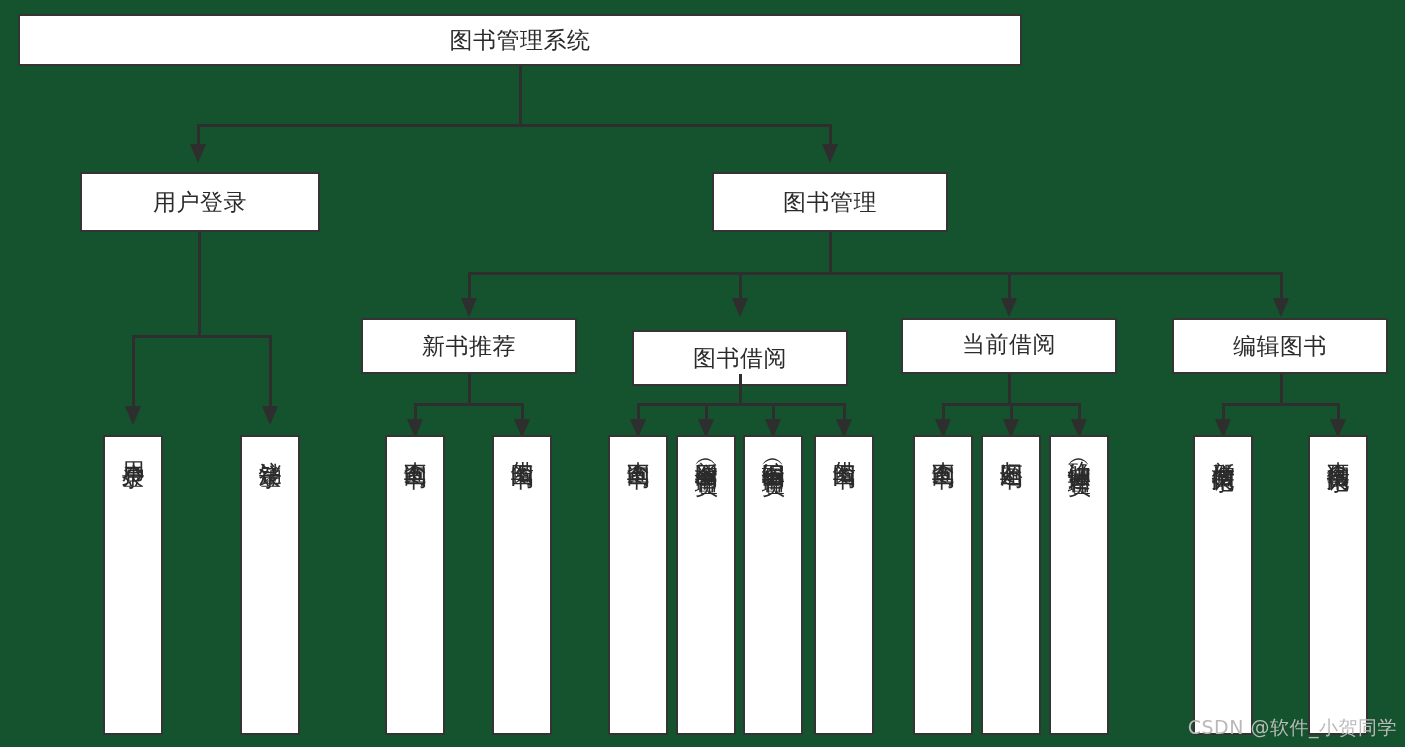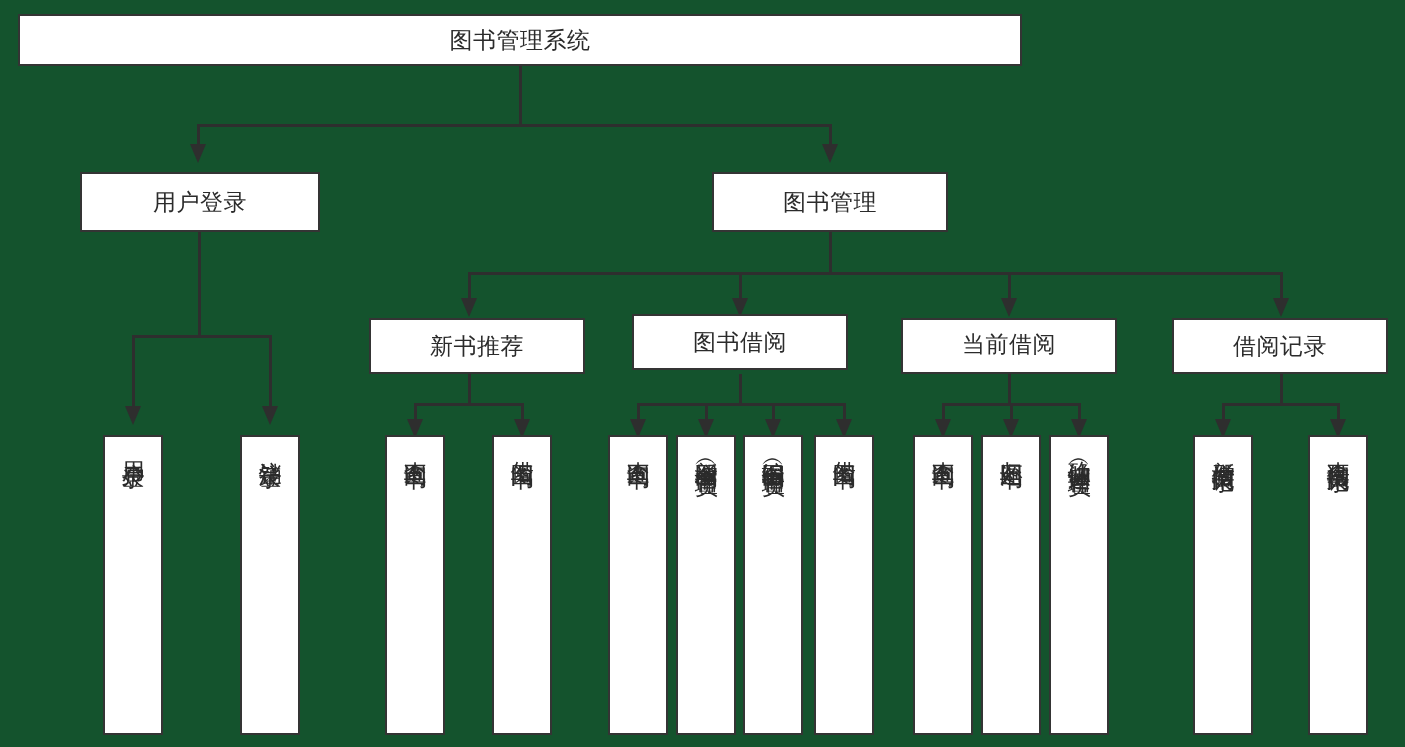--- a/index.html
+++ b/index.html
@@ -120,31 +120,31 @@
   <div class="hline" style="left:468px; top:272px; width:812px;"></div>
   <div class="vline" style="left:468px; top:272px; height:28px;"></div>
   <div class="arrow" style="left:461px; top:298px;"></div>
   <div class="vline" style="left:739px; top:272px; height:28px;"></div>
   <div class="arrow" style="left:732px; top:298px;"></div>
   <div class="vline" style="left:1008px; top:272px; height:28px;"></div>
   <div class="arrow" style="left:1001px; top:298px;"></div>
   <div class="vline" style="left:1280px; top:272px; height:28px;"></div>
   <div class="arrow" style="left:1273px; top:298px;"></div>
 
-  <div class="node" style="left:361px; top:318px; width:216px; height:56px;margin-left:8px;">
+  <div class="node" style="left:361px; top:318px; width:216px; height:56px;">
     <span class="label">新书推荐</span>
   </div>
-  <div class="node" style="left:632px; top:314px; width:216px; height:56px;">
+  <div class="node" style="left:632px; top:330px; width:216px; height:56px;">
     <span class="label">图书借阅</span>
   </div>
   <div class="node" style="left:901px; top:318px; width:216px; height:56px;font-family:Liberation Mono, monospace;">
     <span class="label">当前借阅</span>
   </div>
   <div class="node" style="left:1172px; top:318px; width:216px; height:56px;">
-    <span class="label">借阅记录</span>
+    <span class="label">编辑图书</span>
   </div>
 
   <div class="vline" style="left:468px; top:374px; height:32px;"></div>
   <div class="hline" style="left:414px; top:403px; width:110px;"></div>
   <div class="vline" style="left:414px; top:403px; height:18px;"></div>
   <div class="arrow" style="left:407px; top:419px;"></div>
   <div class="vline" style="left:521px; top:403px; height:18px;"></div>
   <div class="arrow" style="left:514px; top:419px;"></div>
 
   <div class="vline" style="left:739px; top:374px; height:32px;"></div>
@@ -211,14 +211,15 @@
     <span class="vlabel">确认归还（管理员）</span>
   </div>
 
   <div class="leaf" style="left:1193px; top:435px; width:60px; height:300px;">
     <span class="vlabel">新增借阅记录</span>
   </div>
   <div class="leaf" style="left:1308px; top:435px; width:60px; height:300px;">
     <span class="vlabel">查询借阅记录</span>
   </div>
 
+  <div id="watermark">CSDN @软件_小贺同学</div>
 
 </div>
 
 </body></html>

